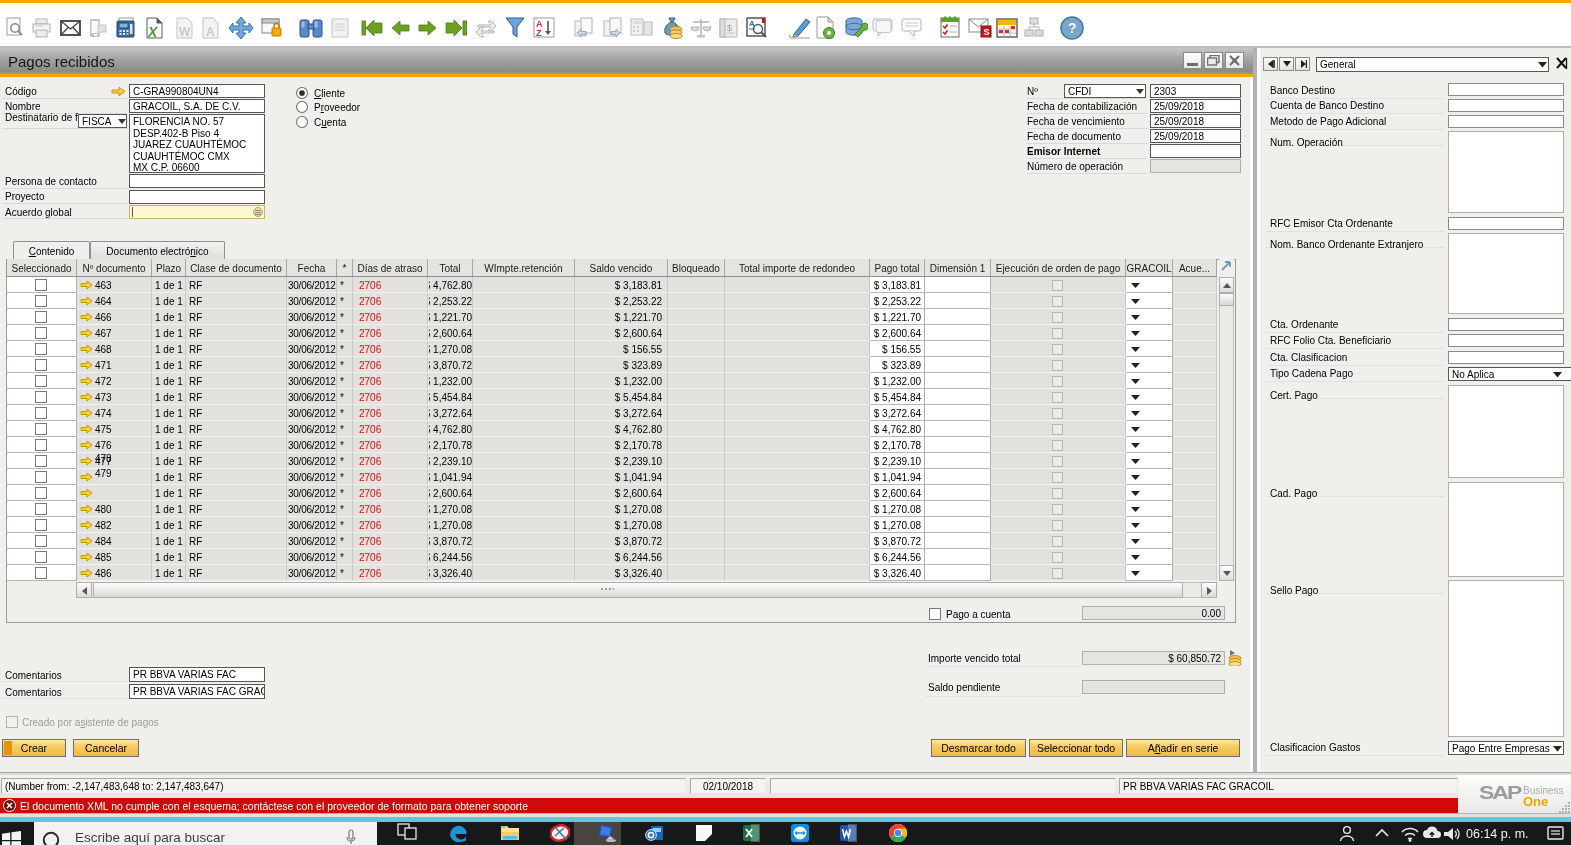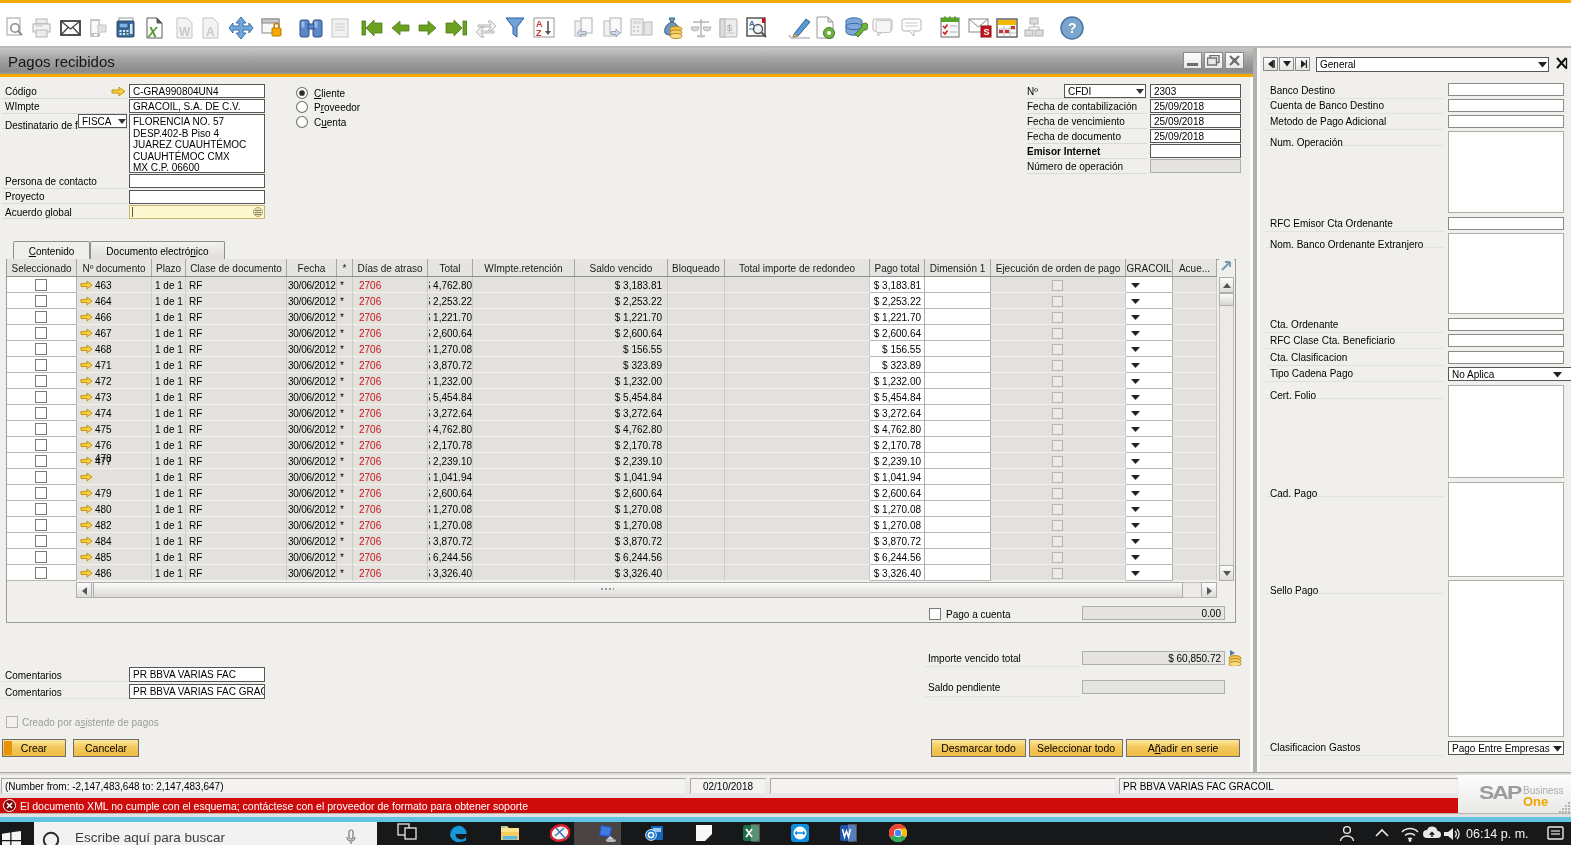--- a/index.html
+++ b/index.html
@@ -245,22 +245,22 @@
     <rect x="3.5" y="3.5" width="4" height="4" fill="#6e6e6e"></rect>
   </svg>
 <div class="ab" style="left:0;top:74px;width:1253px;height:3px;background:#f2a900"></div>
 <div class="ul" style="left:2px;top:98px;width:126px;background:#d9d9d9"></div>
 <div class="ul" style="left:2px;top:113px;width:126px;background:#d9d9d9"></div>
 <div class="ul" style="left:2px;top:128px;width:126px;background:#d9d9d9"></div>
 <div class="ul" style="left:2px;top:188px;width:126px;background:#d9d9d9"></div>
 <div class="ul" style="left:2px;top:203px;width:126px;background:#d9d9d9"></div>
 <div class="ul" style="left:2px;top:218px;width:126px;background:#d9d9d9"></div>
 <div class="lbl" style="left:5px;top:86px">Código</div>
-<div class="lbl" style="left:5px;top:101px">WImpte</div>
-<div class="lbl" style="left:5px;top:120px">Destinatario de f</div>
+<div class="lbl" style="left:5px;top:101px">Nombre</div>
+<div class="lbl" style="left:5px;top:112px">Destinatario de f</div>
 <div class="lbl" style="left:5px;top:176px">Persona de contacto</div>
 <div class="lbl" style="left:5px;top:191px">Proyecto</div>
 <div class="lbl" style="left:5px;top:207px">Acuerdo global</div>
 <svg class="ab" style="left:111px;top:86px" width="15" height="11" viewBox="0 0 15 11">
     <path d="M1 4 h7 V1.2 L14 5.5 L8 9.8 V7 H1 Z" fill="#f7cd43" stroke="#c8930a"></path>
   </svg>
 <div class="fld" style="left:129px;top:84px;width:136px;height:14px">C-GRA990804UN4</div>
 <div class="fld" style="left:129px;top:99px;width:136px;height:14px">GRACOIL, S.A. DE C.V.</div>
 <div class="fld" style="left:78px;top:114px;width:49px;height:14px">FISCA</div>
 <svg class="ab" style="left:118px;top:119px" width="8" height="5" viewBox="0 0 8 5">
@@ -850,21 +850,21 @@
 <div class="ab" style="left:1126px;top:485px;width:47px;height:16px;background:#e3e1de;border-right:1px solid #cbc9c6;border-bottom:1px solid #f2f1ee"></div>
 <div class="ab" style="left:1173px;top:485px;width:44px;height:16px;background:#e3e1de;border-right:1px solid #cbc9c6;border-bottom:1px solid #f2f1ee"></div>
 <div class="ab" style="left:7px;top:485px;width:70px;height:16px;background:#fff;border-right:1px solid #b3b1ae;border-bottom:1px solid #b9b7b4"></div>
 <div class="ab" style="left:870px;top:485px;width:55px;height:16px;background:#fff;border-right:1px solid #b3b1ae;border-bottom:1px solid #b9b7b4"></div>
 <div class="ab" style="left:925px;top:485px;width:66px;height:16px;background:#fff;border-right:1px solid #b3b1ae;border-bottom:1px solid #b9b7b4"></div>
 <div class="ab" style="left:1126px;top:485px;width:47px;height:16px;background:#fff;border-right:1px solid #b3b1ae;border-bottom:1px solid #b9b7b4"></div>
 <div class="cb" style="left:35px;top:487px;width:12px;height:12px"></div>
 <svg class="ab" style="left:80px;top:488px" width="13" height="10" viewBox="0 0 13 10">
     <path d="M1 3.5 h6 V1 L12 5 L7 9 V6.5 H1 Z" fill="#f7cd43" stroke="#c8930a"></path>
   </svg>
-<div class="cell" style="left:95px;top:485px;width:55px;height:16px">479</div>
+<div class="cell" style="left:95px;top:465px;width:55px;height:16px">479</div>
 <div class="cell" style="left:155px;top:485px;width:30px;height:16px">1 de 1</div>
 <div class="cell" style="left:189px;top:485px;width:95px;height:16px">RF</div>
 <div class="cell" style="left:288px;top:485px;width:48px;height:16px;letter-spacing:-0.25px">30/06/2012</div>
 <div class="cell" style="left:340px;top:485px;width:12px;height:16px">*</div>
 <div class="cell" style="left:359px;top:485px;width:65px;height:16px;color:#cc1111">2706</div>
 <div class="cell" style="left:429px;top:485px;width:43px;height:16px;justify-content:flex-end">$ 2,600.64</div>
 <div class="cell" style="left:575px;top:485px;width:87px;height:16px;justify-content:flex-end">$ 2,600.64</div>
 <div class="cell" style="left:870px;top:485px;width:51px;height:16px;justify-content:flex-end">$ 2,600.64</div>
 <div class="ab" style="left:1052px;top:488px;width:11px;height:11px;background:#eceae7;border:1px solid #b8b6b3"></div>
 <svg class="ab" style="left:1131px;top:491px" width="9" height="5" viewBox="0 0 9 5">
@@ -1149,33 +1149,33 @@
 <div class="ul" style="left:1266px;top:231px;width:178px"></div>
 <div class="lbl" style="left:1270px;top:218px">RFC Emisor Cta Ordenante</div>
 <div class="fld" style="left:1448px;top:217px;width:116px;height:13px;border-color:#8a8a8a;align-items:flex-start"></div>
 <div class="ul" style="left:1266px;top:247px;width:178px"></div>
 <div class="lbl" style="left:1270px;top:239px">Nom. Banco Ordenante Extranjero</div>
 <div class="fld" style="left:1448px;top:233px;width:116px;height:81px;border-color:#b0aeab;align-items:flex-start"></div>
 <div class="ul" style="left:1266px;top:332px;width:178px"></div>
 <div class="lbl" style="left:1270px;top:319px">Cta. Ordenante</div>
 <div class="fld" style="left:1448px;top:318px;width:116px;height:13px;border-color:#8a8a8a;align-items:flex-start"></div>
 <div class="ul" style="left:1266px;top:348px;width:178px"></div>
-<div class="lbl" style="left:1270px;top:335px">RFC Clase Cta. Beneficiario</div>
+<div class="lbl" style="left:1270px;top:335px">RFC Folio Cta. Beneficiario</div>
 <div class="fld" style="left:1448px;top:334px;width:116px;height:13px;border-color:#8a8a8a;align-items:flex-start"></div>
 <div class="ul" style="left:1266px;top:365px;width:178px"></div>
 <div class="lbl" style="left:1270px;top:352px">Cta. Clasificacion</div>
 <div class="fld" style="left:1448px;top:351px;width:116px;height:13px;border-color:#8a8a8a;align-items:flex-start"></div>
 <div class="ul" style="left:1266px;top:381px;width:178px"></div>
 <div class="lbl" style="left:1270px;top:368px">Tipo Cadena Pago</div>
 <div class="fld" style="left:1448px;top:367px;width:136px;height:14px">No Aplica</div>
 <svg class="ab" style="left:1553px;top:372px" width="9" height="6" viewBox="0 0 9 6">
     <path d="M0 0 h9 L4.5 5.5 Z" fill="#222"></path>
   </svg>
 <div class="ul" style="left:1266px;top:398px;width:178px"></div>
-<div class="lbl" style="left:1270px;top:390px">Cert. Folio</div>
+<div class="lbl" style="left:1270px;top:390px">Cert. Pago</div>
 <div class="fld" style="left:1448px;top:385px;width:116px;height:93px;border-color:#b0aeab;align-items:flex-start"></div>
 <div class="ul" style="left:1266px;top:496px;width:178px"></div>
 <div class="lbl" style="left:1270px;top:488px">Cad. Pago</div>
 <div class="fld" style="left:1448px;top:482px;width:116px;height:95px;border-color:#b0aeab;align-items:flex-start"></div>
 <div class="ul" style="left:1266px;top:593px;width:178px"></div>
 <div class="lbl" style="left:1270px;top:585px">Sello Pago</div>
 <div class="fld" style="left:1448px;top:580px;width:116px;height:157px;border-color:#b0aeab;align-items:flex-start"></div>
 <div class="ul" style="left:1266px;top:755px;width:178px"></div>
 <div class="lbl" style="left:1270px;top:742px">Clasificacion Gastos</div>
 <div class="fld" style="left:1448px;top:741px;width:116px;height:14px">Pago Entre Empresas</div>

